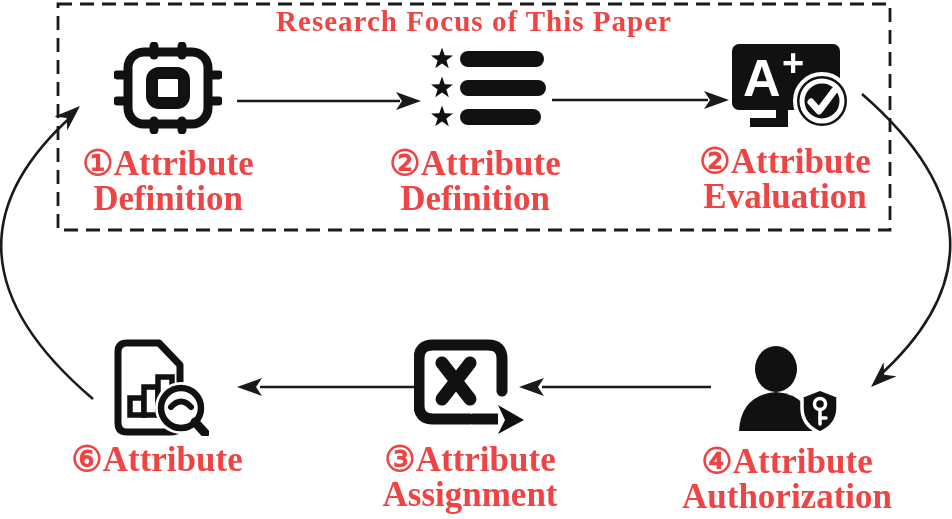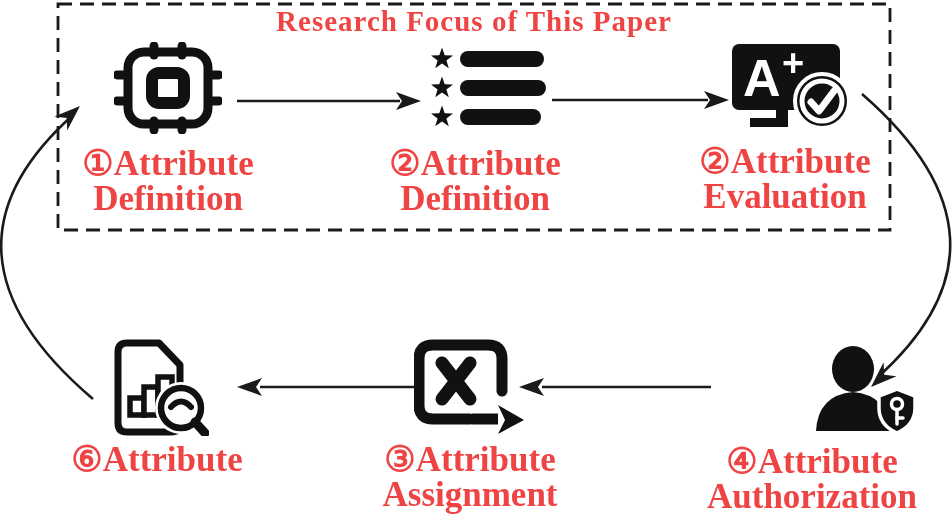--- a/index.html
+++ b/index.html
@@ -11,21 +11,21 @@
   .title{
     position:absolute;left:58px;top:5px;width:832px;text-align:center;
     font-size:29px;font-weight:bold;letter-spacing:1px;white-space:nowrap;
   }
   .node{position:absolute;width:260px;display:flex;flex-direction:column;align-items:center;}
   .icon-box{display:flex;align-items:center;justify-content:center;}
   .node .label{text-align:center;font-size:35px;font-weight:bold;line-height:35px;margin-top:6px;white-space:nowrap;}
   .n1{left:38px;top:36px;}  .n1 .icon-box{height:104px;}
   .n2{left:345px;top:36px;} .n2 .icon-box{height:104px;transform:translateX(14px);}
   .n3{left:655px;top:34px;} .n3 .icon-box{height:104px;transform:translateX(6px);}
-  .n4{left:657px;top:340px;align-items:flex-end;}.n4 .icon-box{height:98px;}
+  .n4{left:657px;top:340px;}.n4 .icon-box{height:98px;}
   .n5{left:340px;top:338px;}.n5 .icon-box{height:98px;}
   .n6{left:27px;top:338px;} .n6 .icon-box{height:98px;}
   svg{display:block;}
 </style>
 </head>
 <body>
 
 <div class="canvas">
 
   <svg class="overlay" width="952" height="519" viewBox="0 0 952 519">

